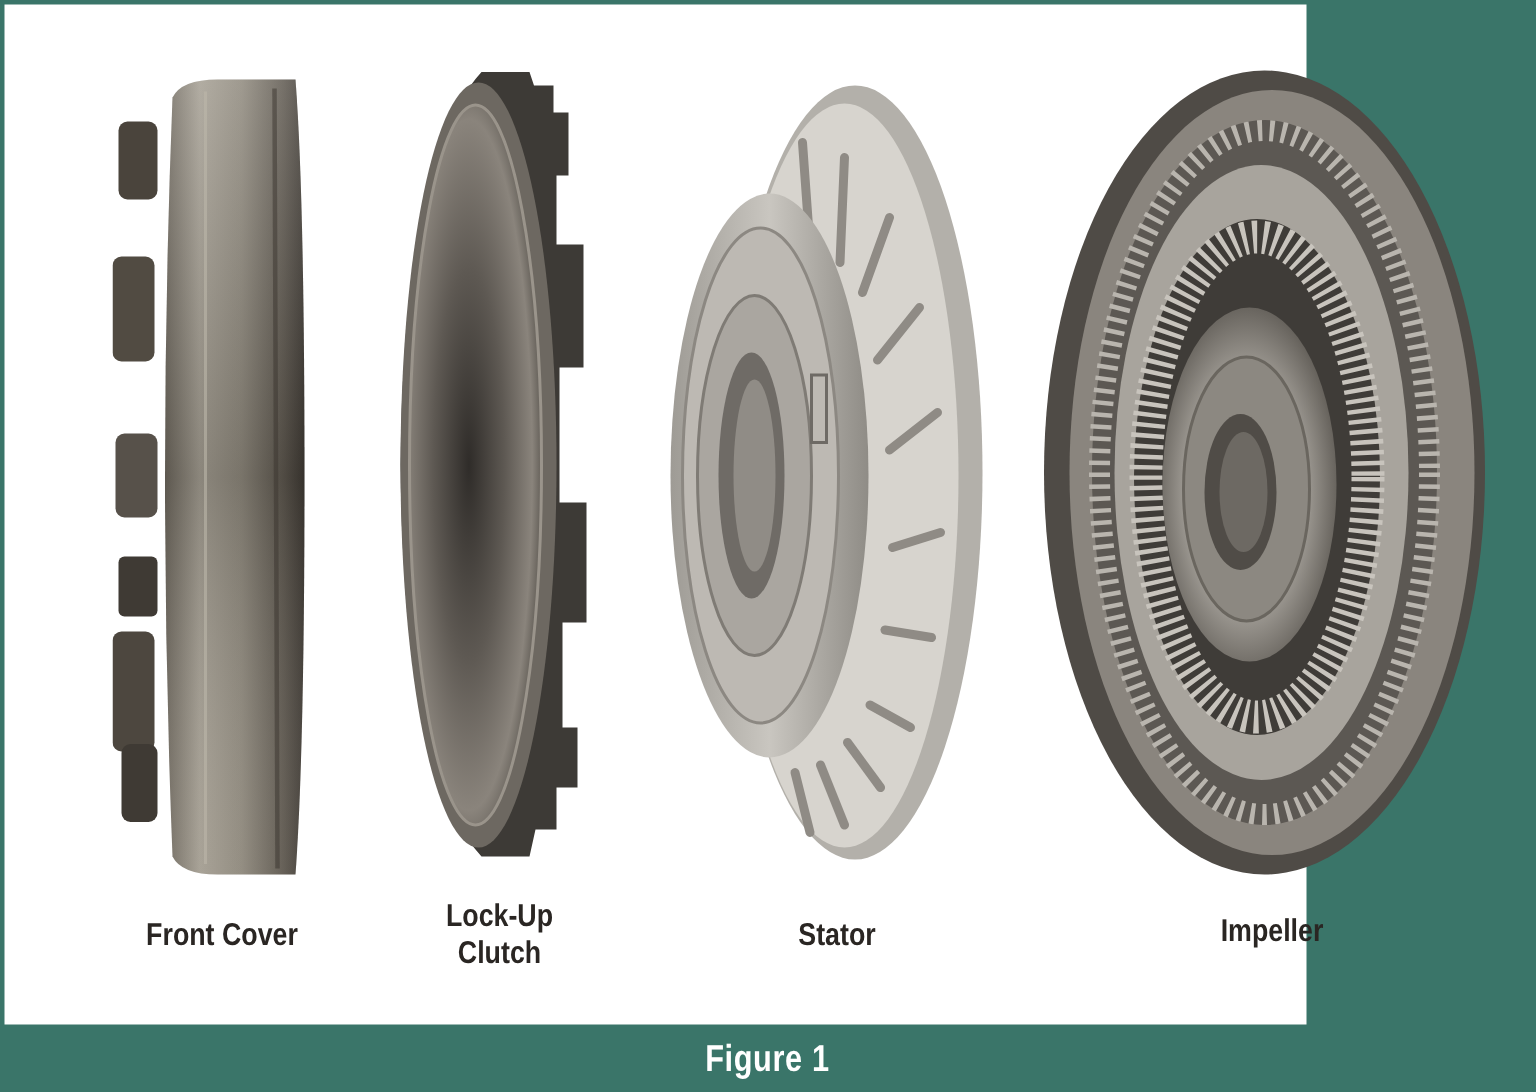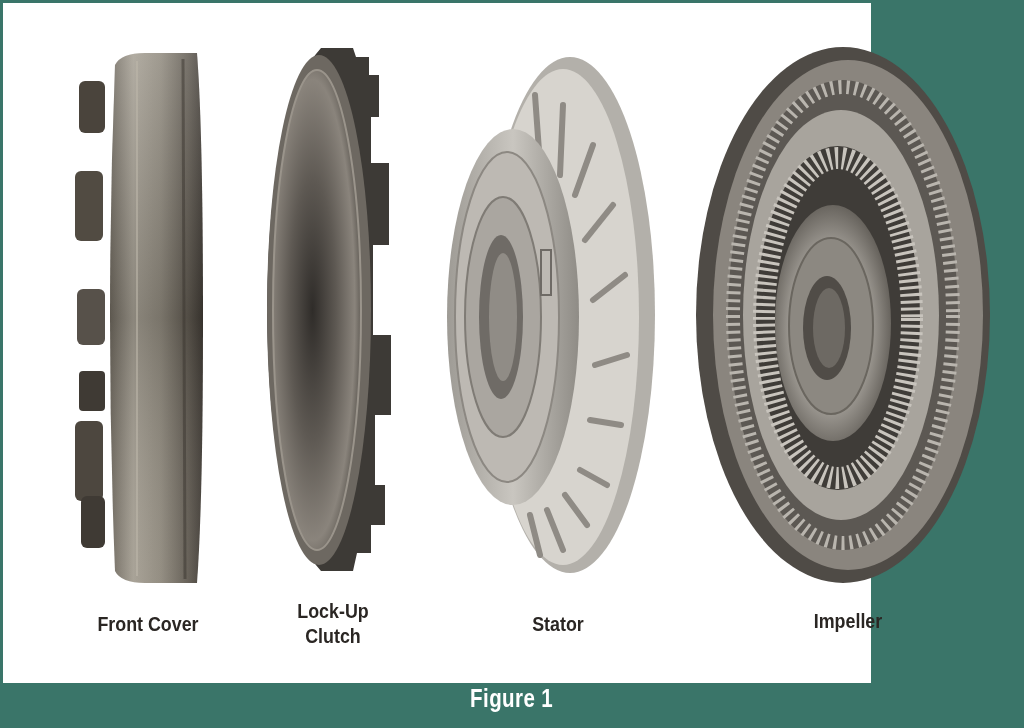--- a/index.html
+++ b/index.html
@@ -9,21 +9,21 @@
     font-family: "Liberation Sans", sans-serif;
     position: relative;
   }
   .panel {
     position: absolute; left: 3px; top: 3px; width: 868px; height: 680px;
     background: #ffffff;
   }
   .caption-bar {
     position: absolute; left: 0; top: 684px; width: 1024px; height: 44px;
     background: #3a7569;
-    display: flex; justify-content: center;
+    display: flex; align-items: center; justify-content: center;
   }
   .caption-text {
     color: #ffffff; font-weight: bold; font-size: 25px;
     transform: scaleX(0.82); letter-spacing: 0.5px;
   }
   .part-label {
     position: absolute; color: #2a2623; font-weight: bold; font-size: 21px;
     text-align: center; line-height: 25px; transform: scaleX(0.85);
   }
   .part { position: absolute; }

